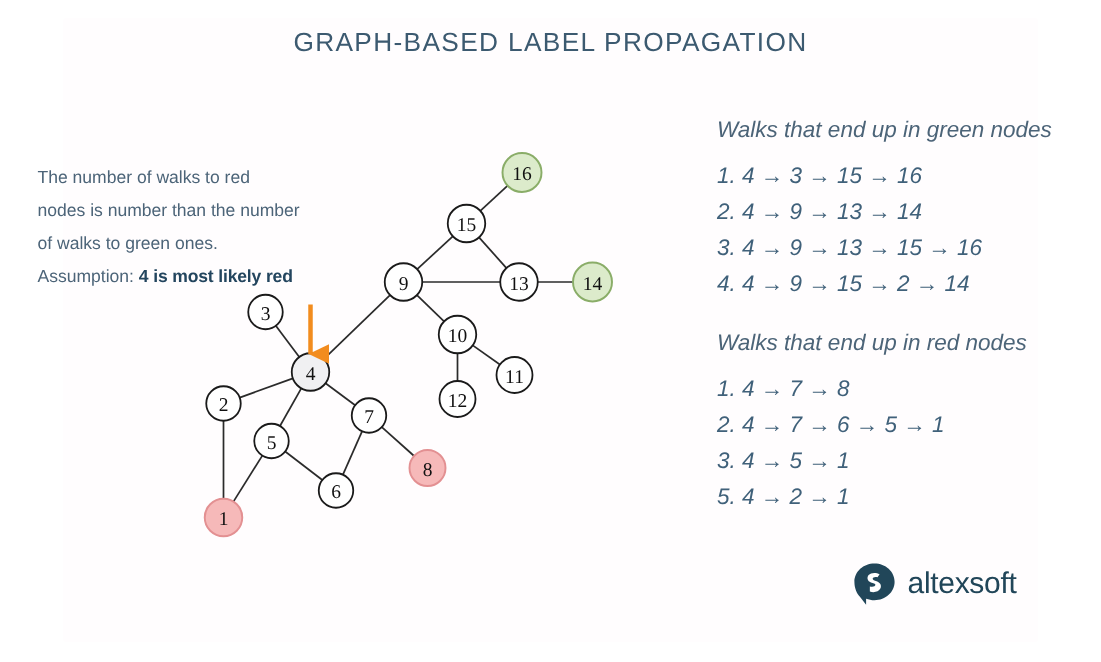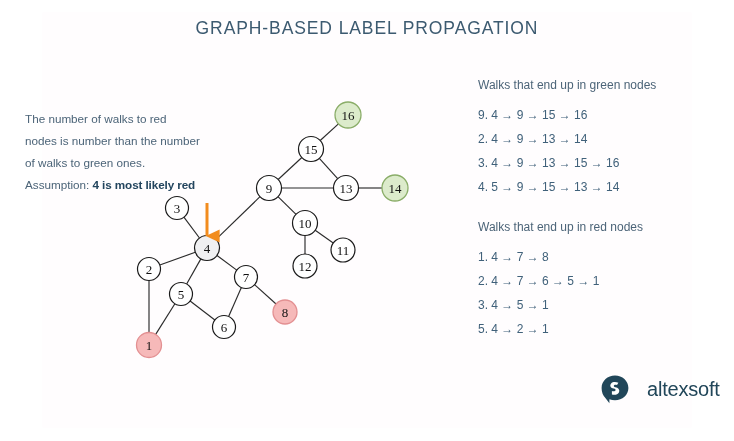--- a/index.html
+++ b/index.html
@@ -56,22 +56,23 @@
   #intro .assump-bold {
     font-weight: bold;
     color: #23455e;
     letter-spacing: -0.1px;
   }
   
   .walks {
     position: absolute;
     left: 478px;
     width: 250px;
-    font-size: 12px;
+    font-size: 15px;
     color: #4c6478;
+    font-style: italic;
   }
   #walks-green { top: 78px; }
   #walks-red   { top: 220px; }
   .walks .wtitle {
     display: block;
     margin-bottom: 11px;
     color: #4c6478;
     white-space: nowrap;
   }
   .walks .witem {
@@ -89,25 +90,25 @@
   .node-label {
     font-family: "Liberation Serif", "DejaVu Serif", serif;
     font-size: 13px;
     fill: #111111;
     text-anchor: middle;
     dominant-baseline: central;
   }
   
   #logo {
     position: absolute;
-    left: 600px; top: 374px;
+    left: 568px; top: 374px;
     height: 30px;
     display: flex;
     align-items: center;
-    gap: 17px;
+    gap: 7px;
   }
   #logo-text {
     font-size: 20px;
     color: #214659;
     letter-spacing: -0.2px;
     font-weight: 400;
   }
 </style>
 </head>
 <body>
@@ -120,24 +121,24 @@
 
   <div id="intro">
     <span class="ln">The number of walks to red</span>
     <span class="ln">nodes is number than the number</span>
     <span class="ln">of walks to green ones.</span>
     <span class="ln"><span class="assump-head">Assumption: </span><span class="assump-bold">4 is most likely red</span></span>
   </div>
 
   <div class="walks" id="walks-green">
     <span class="wtitle">Walks that end up in green nodes</span>
-    <span class="witem">9. 4 → 9 → 15 → 16</span>
+    <span class="witem">1. 4 → 3 → 15 → 16</span>
     <span class="witem">2. 4 → 9 → 13 → 14</span>
     <span class="witem">3. 4 → 9 → 13 → 15 → 16</span>
-    <span class="witem">4. 5 → 9 → 15 → 13 → 14</span>
+    <span class="witem">4. 4 → 9 → 15 → 2 → 14</span>
   </div>
 
   <div class="walks" id="walks-red">
     <span class="wtitle">Walks that end up in red nodes</span>
     <span class="witem">1. 4 → 7 → 8</span>
     <span class="witem">2. 4 → 7 → 6 → 5 → 1</span>
     <span class="witem">3. 4 → 5 → 1</span>
     <span class="witem">5. 4 → 2 → 1</span>
   </div>
 

